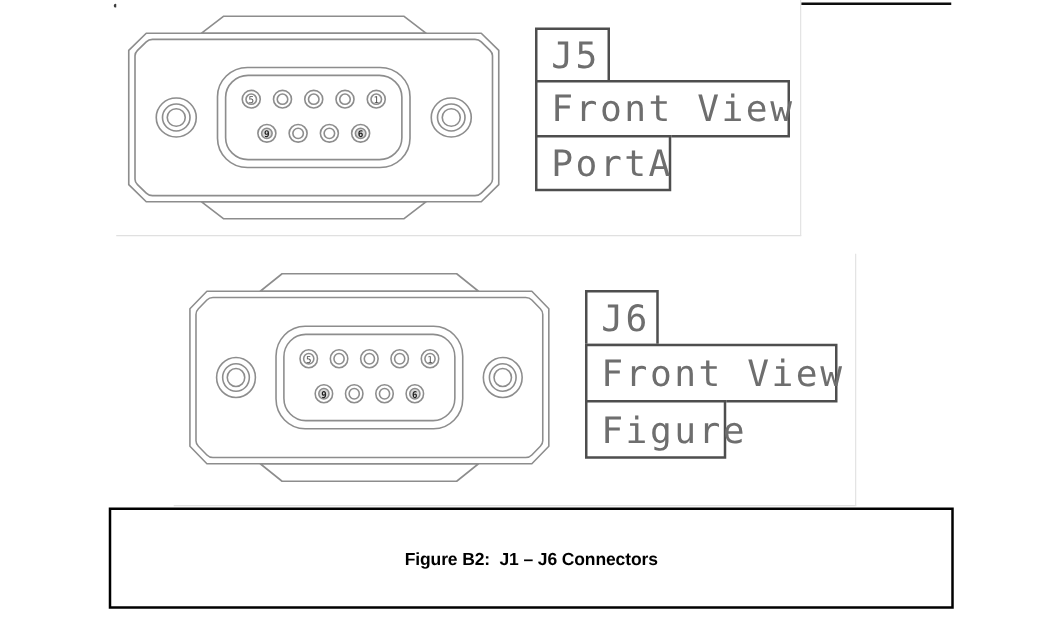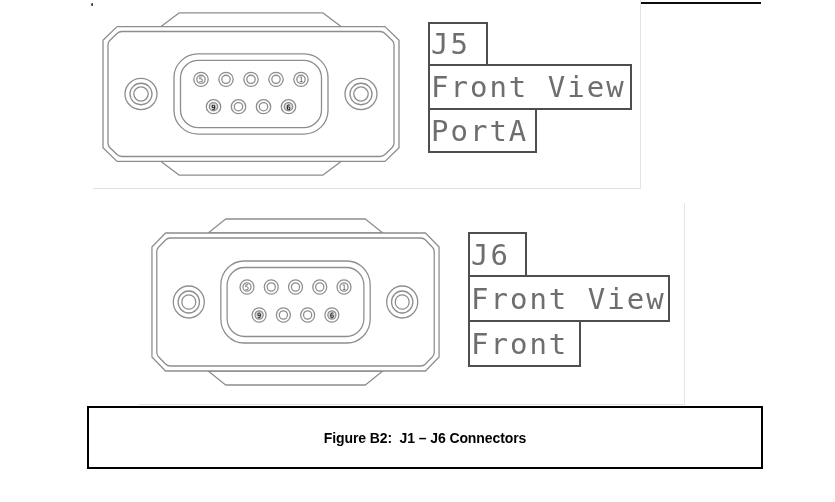--- a/index.html
+++ b/index.html
@@ -34,32 +34,32 @@
     text-anchor:middle;dominant-baseline:central;}
   .pin-digit.dark{fill:#222222;font-weight:bold;}
   .pin-fill{fill:#d9d9d9;}
 
   
   .cad-box{
     position:absolute;background:#ffffff;border:2px solid #4e4e4e;
     display:flex;align-items:center;box-sizing:border-box;
     font-family:"DejaVu Sans Mono",monospace;
     font-size:29px;letter-spacing:2px;color:#6e6e6e;
-    padding-left:1px;white-space:pre;
+    padding-left:11px;white-space:pre;
   }
   #j5-box   {left:428px;top:22px; width:60px; height:44px;}
   #j5-view  {left:428px;top:64px; width:204px;height:46px;}
   #j5-port  {left:428px;top:108px;width:109px;height:45px;}
   #j6-box   {left:468px;top:232px;width:59px; height:45px;}
   #j6-view  {left:468px;top:275px;width:202px;height:47px;}
   #j6-port  {left:468px;top:320px;width:113px;height:47px;}
 
   
   #caption-box{
-    left:87px;top:406px;width:676px;height:63px;
+    left:87px;top:406px;width:676px;height:81px;
     border:2px solid #000;box-sizing:border-box;background:#fff;
     display:flex;align-items:center;justify-content:center;
   }
   #caption-text{
     font-size:14px;font-weight:bold;color:#000;white-space:pre;
     letter-spacing:-0.1px;
   }
 </style>
 </head>
 <body>
@@ -201,17 +201,17 @@
     <g>
         <circle class="ln" cx="187.5" cy="98" r="7.2"></circle>
         <circle class="ln pin-fill" cx="187.5" cy="98" r="4.2"></circle>
       <text class="pin-digit dark" x="187.5" y="98.5">6</text>
       </g>
   </g>
 </svg>
 
 <div class="cad-box" id="j6-box">J6</div>
 <div class="cad-box" id="j6-view">Front View</div>
-<div class="cad-box" id="j6-port">Front</div>
+<div class="cad-box" id="j6-port">Figure</div>
 
 <div class="abs" id="caption-box">
   <span id="caption-text">Figure B2:  J1 – J6 Connectors</span>
 </div>
 
 </body></html>

